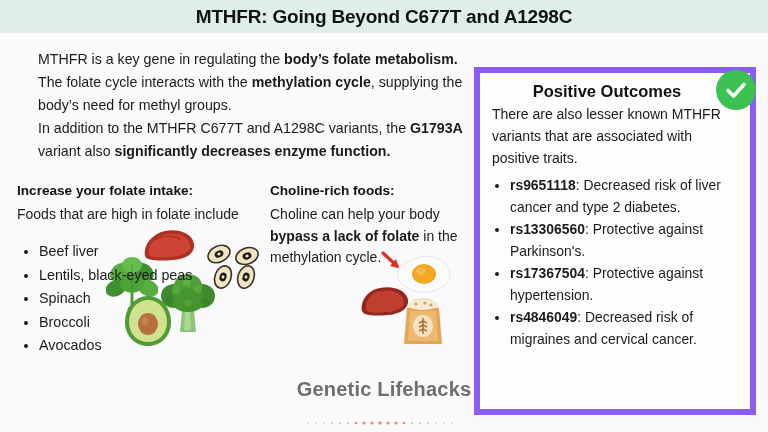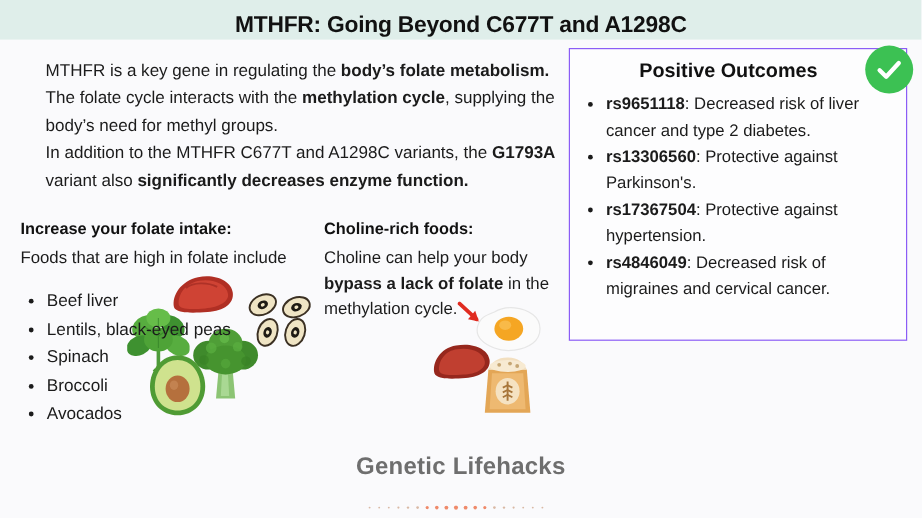--- a/index.html
+++ b/index.html
@@ -16,21 +16,21 @@
   }
 
   
   .header {
     position: absolute;
     left: 0; top: 0;
     width: 768px;
     height: 33px;
     background: #dfeeea;
     display: flex;
-    align-items: flex-end;
+    align-items: center;
     justify-content: center;
   }
   .header-title {
     font-size: 19px;
     font-weight: bold;
     color: #111111;
     letter-spacing: -0.2px;
     white-space: nowrap;
   }
 
@@ -92,24 +92,24 @@
     line-height: 21.5px;
     color: #1b1b1b;
     margin: 0;
   }
   .choline-para b { font-weight: bold; }
 
   
   .panel {
     position: absolute;
     left: 474px;
-    top: 40px;
+    top: 67px;
     width: 282px;
-    height: 244px;
-    border: 1px solid #8b5cf6;
+    height: 348px;
+    border: 6px solid #8b5cf6;
     background: #fdfdfe;
     box-sizing: border-box;
   }
   .panel-title {
     text-align: center;
     font-size: 16.5px;
     font-weight: bold;
     color: #111111;
     margin: 8px 0 0 0;
     padding-right: 16px;
@@ -309,20 +309,21 @@
   <path d="M25 27 l-4 2 M25 27 l4 2 M25 31 l-4 2 M25 31 l4 2 M25 35 l-4 2 M25 35 l4 2" stroke="#a8763a" stroke-width="1.5" fill="none"></path>
 </svg>
 
 <div class="panel">
   <div class="check-badge">
     <svg width="24" height="24" viewBox="0 0 24 24">
       <path d="M4 12.5 L9.5 18 L20 6.5" stroke="#ffffff" stroke-width="3.6" fill="none" stroke-linecap="round" stroke-linejoin="round"></path>
     </svg>
   </div>
   <div class="panel-title">Positive Outcomes</div>
+  <div class="panel-intro">There are also lesser known MTHFR variants that are associated with positive traits.</div>
   <ul class="panel-list">
     <li><b>rs9651118</b>:<span> Decreased risk of liver cancer and type 2 diabetes.</span></li>
     <li><b>rs13306560</b>:<span> Protective against Parkinson's.</span></li>
     <li><b>rs17367504</b>:<span> Protective against hypertension.</span></li>
     <li><b>rs4846049</b>:<span> Decreased risk of migraines and cervical cancer.</span></li>
   </ul>
 </div>
 
 <div class="footer">
   <div class="logo-main">Genetic Lifehacks</div>

